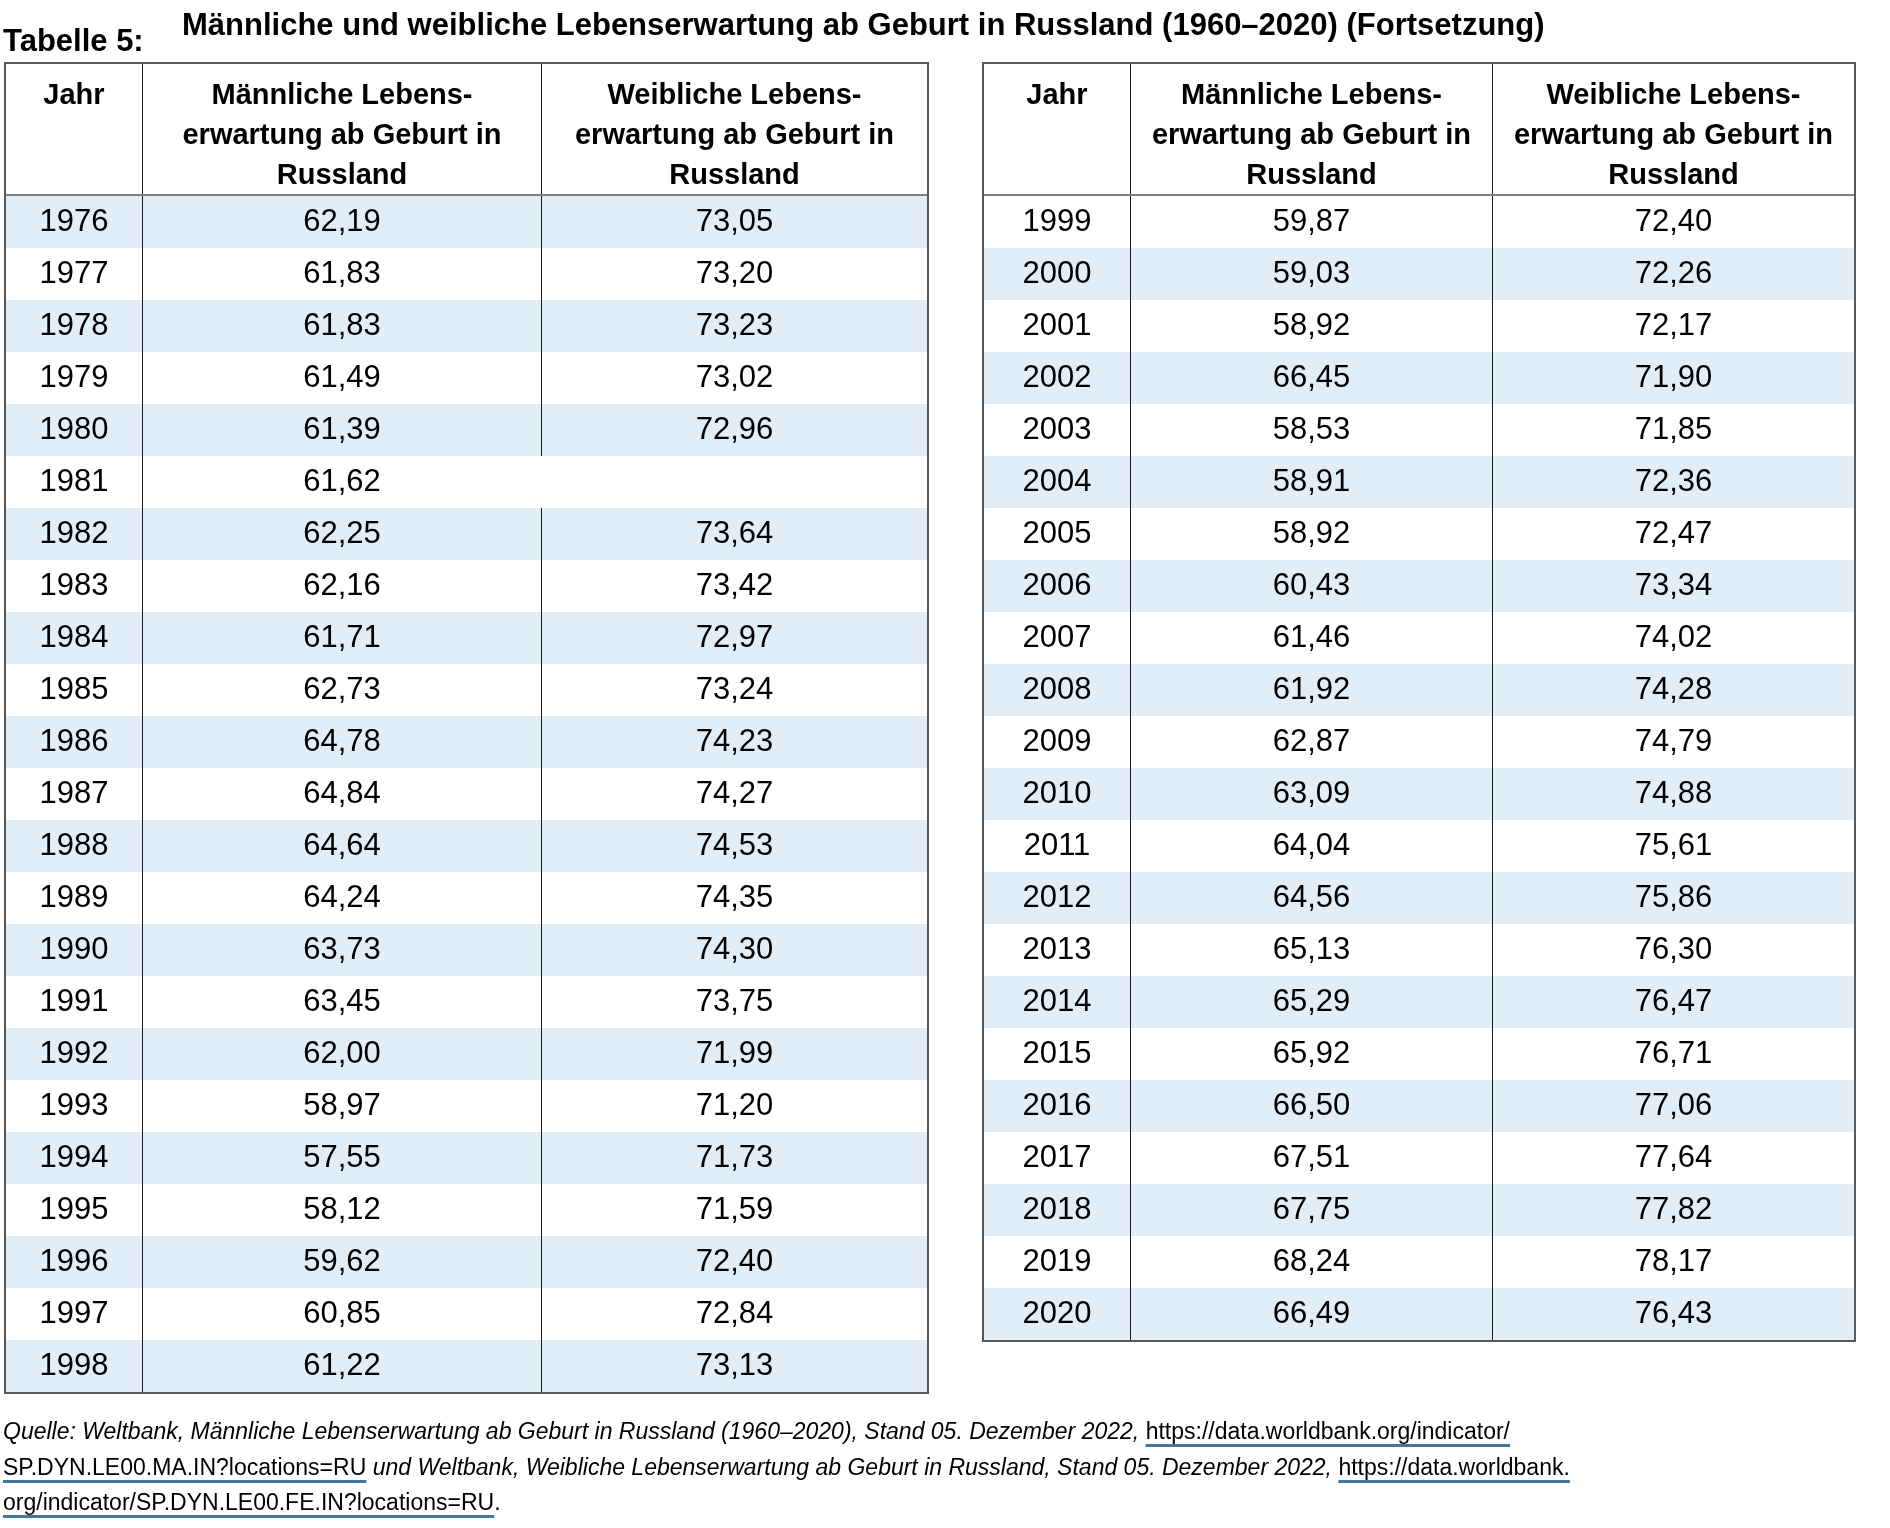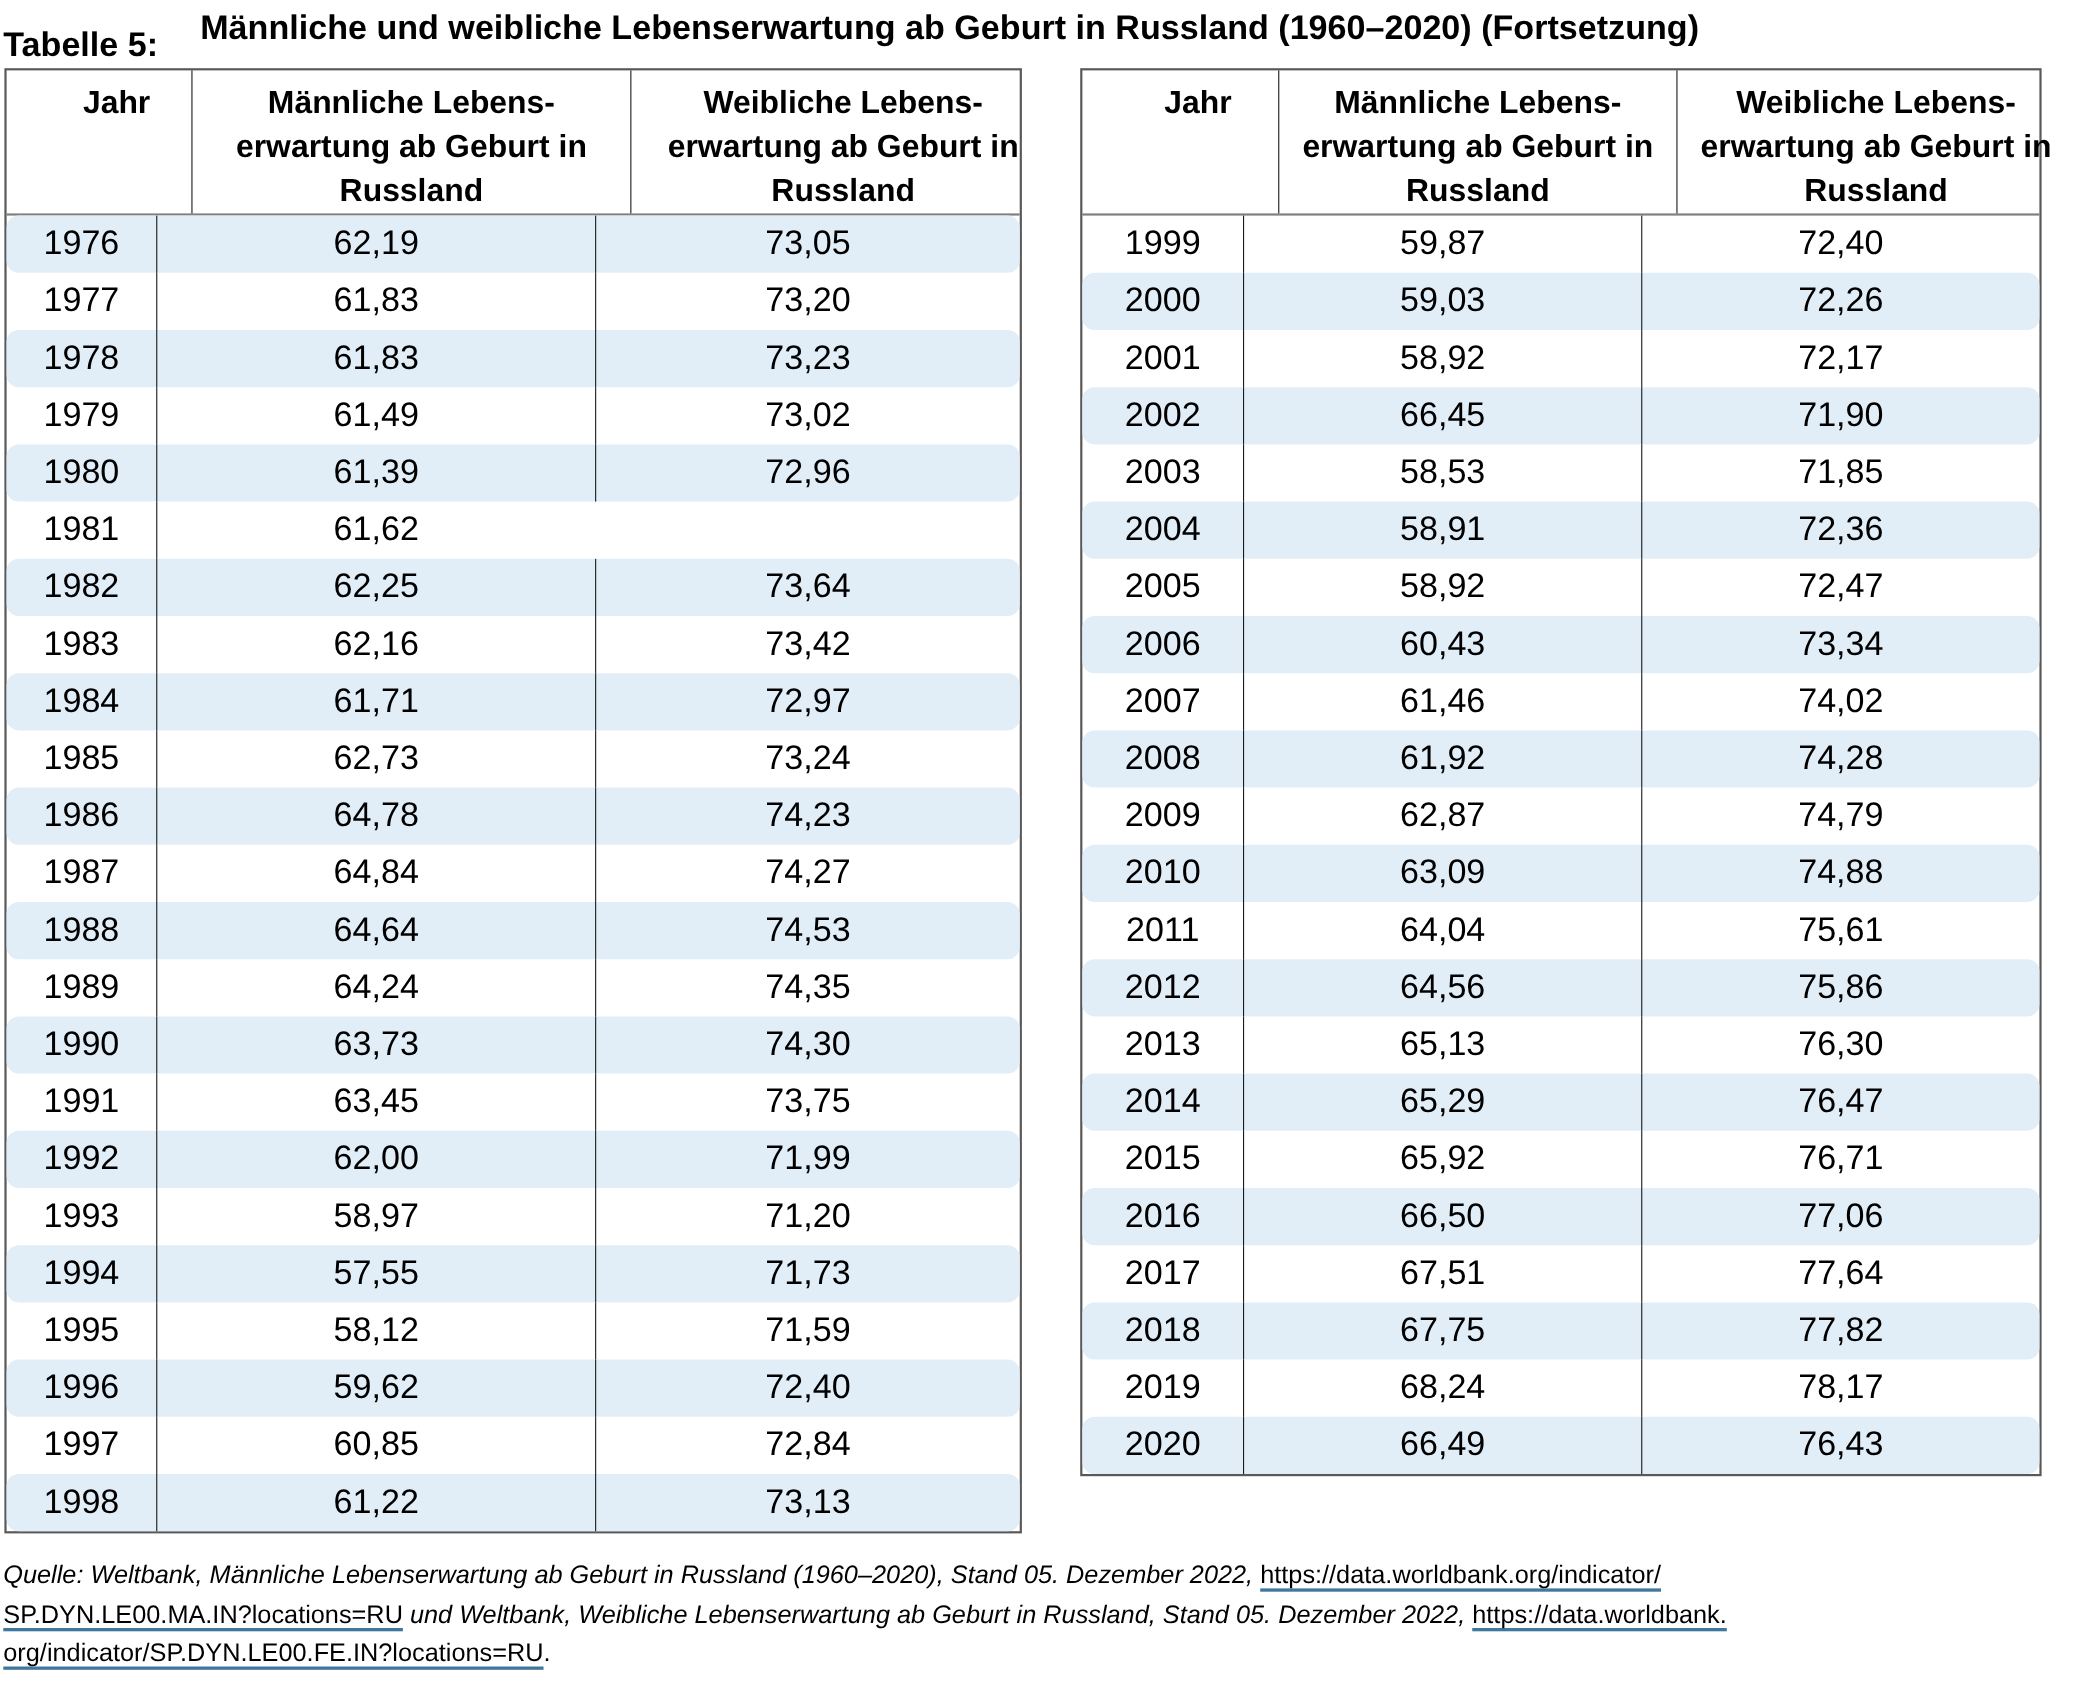--- a/index.html
+++ b/index.html
@@ -23,32 +23,32 @@
   
   .lifetable {
     position: absolute; top: 62px;
     border: 2px solid var(--table-border, #595959);
     background: #fff;
     box-sizing: border-box;
   }
   .t-left  { left: 4px;   width: 925px; }
   .t-right { left: 982px; width: 874px; }
 
-  .thead { display: grid; height: 130px; border-bottom: 2px solid var(--header-divider, #808080); padding-left: 32px; }
+  .thead { display: grid; height: 130px; border-bottom: 2px solid var(--header-divider, #808080); }
   .t-left  .thead, .t-left  .tr { grid-template-columns: 136px 399px 386px; }
   .t-right .thead, .t-right .tr { grid-template-columns: 146px 362px 362px; }
 
   .th {
     font-weight: 700; font-size: 29px; line-height: 40px;
     text-align: center; white-space: pre-line;
     padding-top: 10px; box-sizing: border-box;
   }
   .th + .th, .td + .td { border-left: 1.5px solid var(--column-divider, #1a1a1a); }
 
-  .tr { display: grid; height: 52px; border-radius: 11px; }
+  .tr { display: grid; height: 52px; }
   .tr.shaded { background: var(--row-stripe, #E2EEF7); }
   .td {
     font-size: 31px;
     display: flex; align-items: center; justify-content: center;
     box-sizing: border-box; padding-bottom: 2px;
   }
 
   
   .footer {
     position: absolute; left: 3px; top: 1414px;

